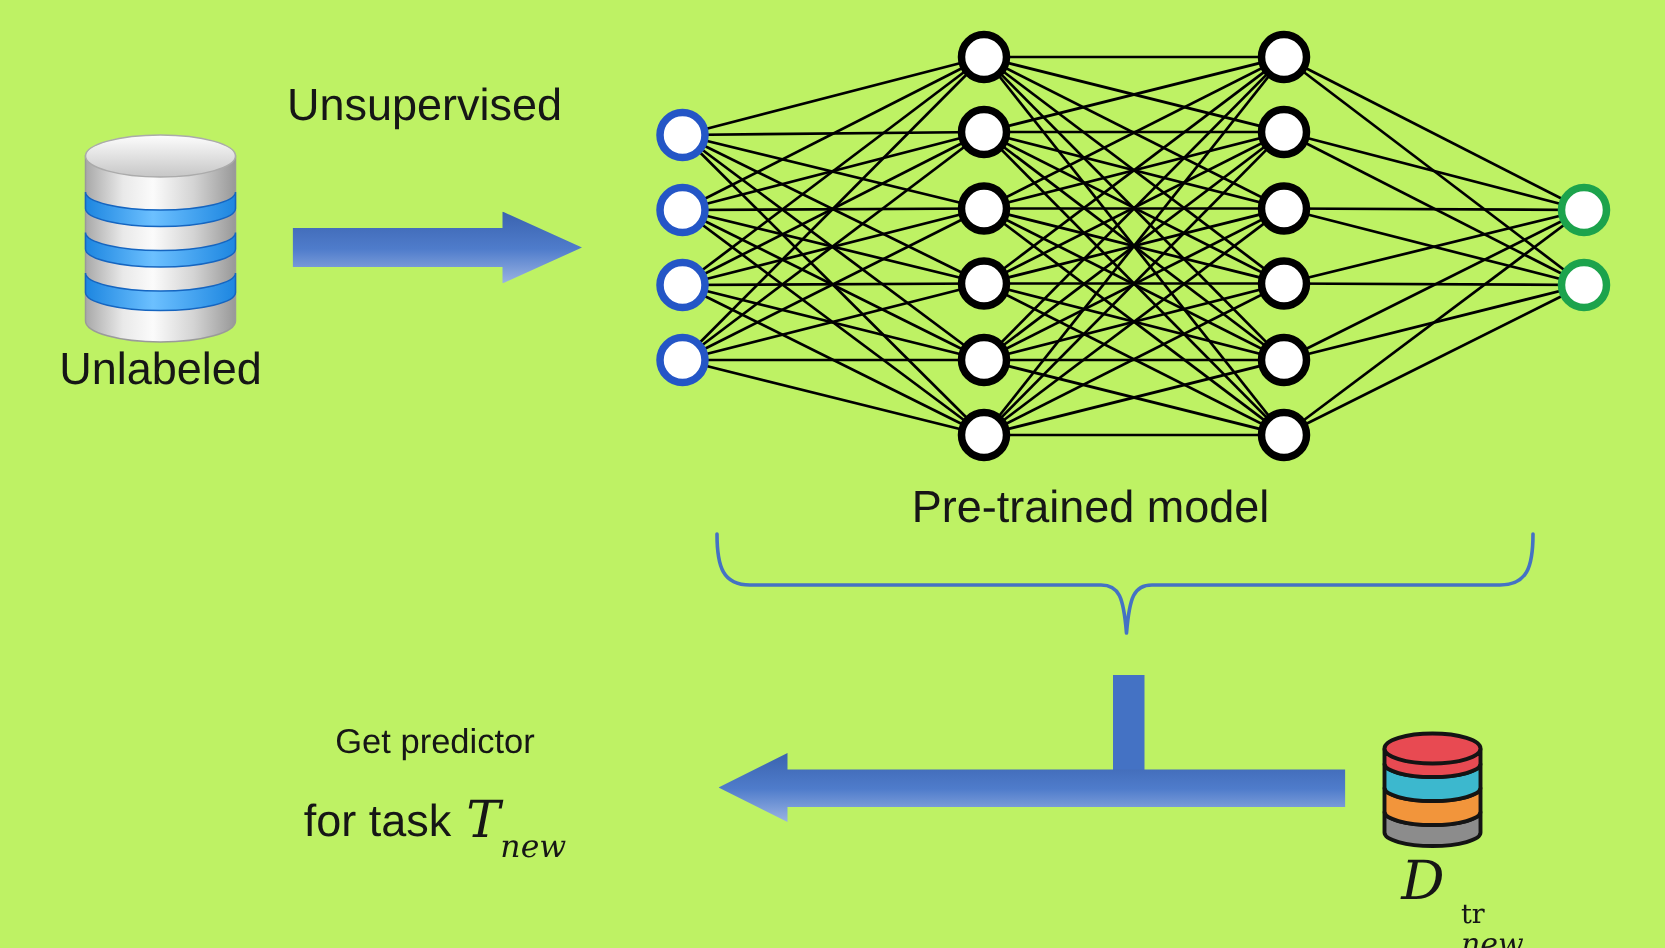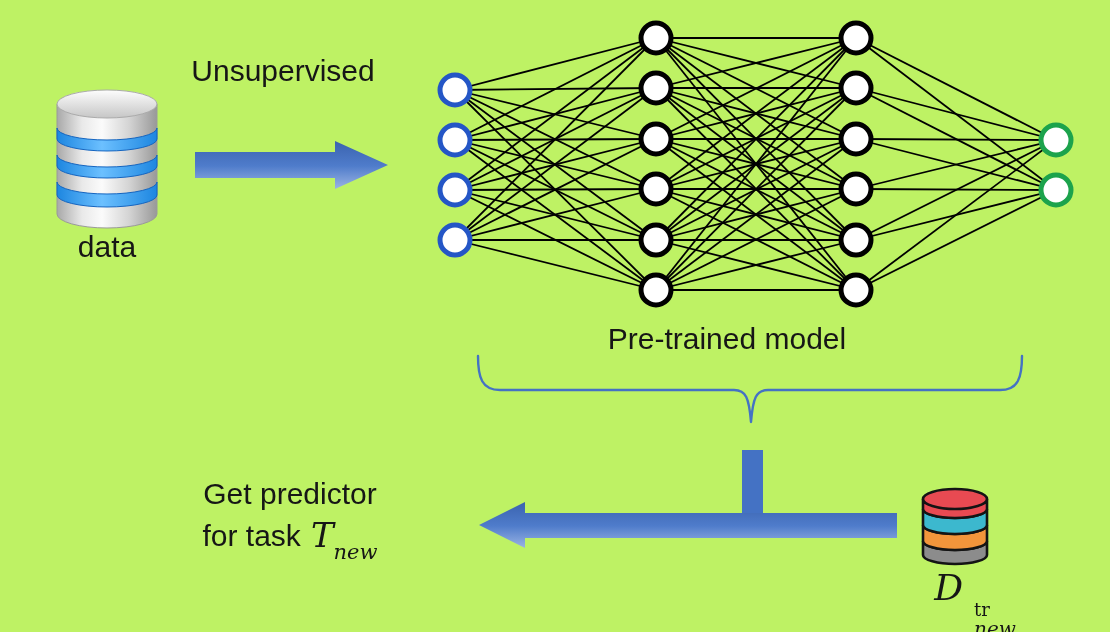--- a/index.html
+++ b/index.html
@@ -38,22 +38,22 @@
   .cal{font-family:"DejaVu Serif",serif;font-style:italic;font-weight:500;}
   .symT{font-size:34px;line-height:34px;}
   .symD{font-size:36px;line-height:36px;}
   .msub{font-family:"DejaVu Serif",serif;font-style:italic;font-size:21px;}
   .supsub{display:inline-flex;flex-direction:column;align-items:flex-start;margin-left:3px;transform:translateY(-4px);}
   .supsub .sup{font-family:"DejaVu Serif",serif;font-style:normal;font-size:18px;line-height:18px;margin-top:35px;}
   .supsub .sub{font-family:"DejaVu Serif",serif;font-style:italic;font-size:20px;line-height:20px;}
   .labeled-row{left:840px;top:570px;width:270px;gap:8px;}
   .labeled-row .word{font-size:30px;line-height:40px;}
   .getpred{left:150px;top:474px;width:280px;}
-  .getpred .line1{display:block;text-align:center;font-size:30px;line-height:40px;}
-  .getpred .line2{display:flex;justify-content:center;align-items:flex-end;font-size:30px;line-height:40px;margin-top:2px;}
+  .getpred .line1{display:block;text-align:center;font-size:23px;line-height:40px;}
+  .getpred .line2{display:flex;justify-content:center;align-items:flex-end;font-size:30px;line-height:40px;margin-top:14px;}
   .getpred .taskmath{margin-left:10px;display:inline-flex;align-items:flex-start;transform:translateY(2px);}
   .getpred .msub{transform:translateY(14px);}
 </style>
 </head>
 <body>
 
 <div class="canvas">
 
   <svg class="bigdb-svg" width="110" height="150" viewBox="0 0 110 150">
     <defs>
@@ -80,21 +80,21 @@
     <path d="M5,98 A50,12 0 0 0 105,98 L105,111 A50,12 0 0 1 5,111 Z" fill="url(#stripeGrad)" stroke="#1565c0" stroke-width="1"></path>
     <ellipse cx="55" cy="20" rx="50" ry="14" fill="url(#silverTop)" stroke="#ababab" stroke-width="1"></ellipse>
   </svg>
 
   <div class="lbl" style="left:158px;top:50px;width:250px;">
     <span class="line">Unsupervised</span>
   </div>
   <div class="arrow arrow-right"></div>
 
   <div class="lbl" style="left:32px;top:226px;width:150px;">
-    <span class="line">data</span>
+    <span class="line">Unlabeled</span>
   </div>
 
   <svg class="net-svg" width="660" height="310" viewBox="0 0 660 310">
       <line x1="25" y1="80" x2="226" y2="28" stroke="#000000" stroke-width="1.8"></line>
       <line x1="25" y1="80" x2="226" y2="78" stroke="#000000" stroke-width="1.8"></line>
       <line x1="25" y1="80" x2="226" y2="129" stroke="#000000" stroke-width="1.8"></line>
       <line x1="25" y1="80" x2="226" y2="179" stroke="#000000" stroke-width="1.8"></line>
       <line x1="25" y1="80" x2="226" y2="230" stroke="#000000" stroke-width="1.8"></line>
       <line x1="25" y1="80" x2="226" y2="280" stroke="#000000" stroke-width="1.8"></line>
       <line x1="25" y1="130" x2="226" y2="28" stroke="#000000" stroke-width="1.8"></line>

